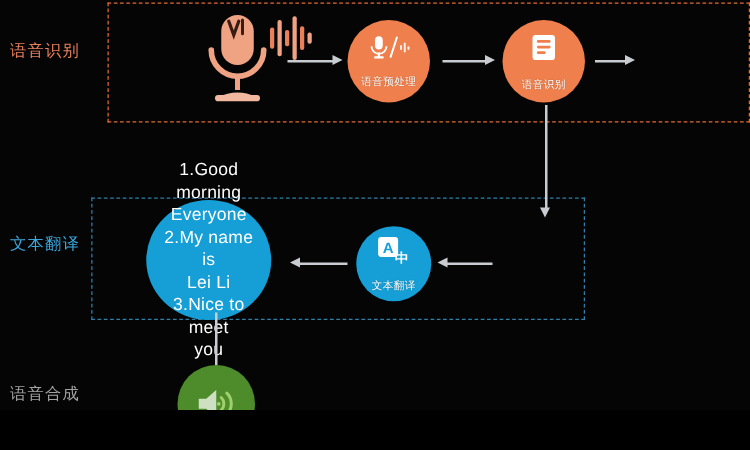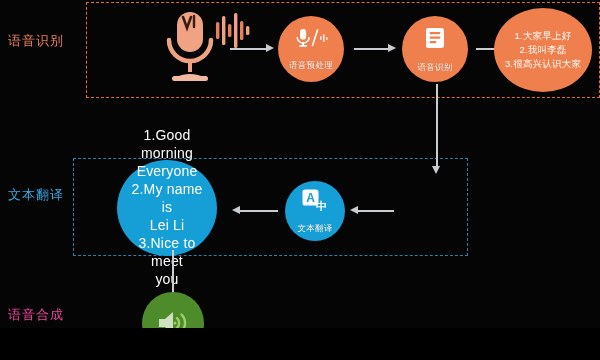--- a/index.html
+++ b/index.html
@@ -20,21 +20,21 @@
   
   .row-label {
     position: absolute;
     font-size: 13px;
     letter-spacing: 1px;
     white-space: nowrap;
     font-weight: 500;
   }
   #label-asr  { left: 8px;  top: 32px;  color: #e8805a; }
   #label-mt   { left: 8px;  top: 186px; color: #3aa6dd; }
-  #label-tts  { left: 8px;  top: 306px; color: #ec4899; }
+  #label-tts  { left: 8px;  top: 306px; color: #a3a3a3; }
 
   
   .group-box {
     position: absolute;
     box-sizing: border-box;
     background: transparent;
   }
   #box-asr {
     left: 86px; top: 2px; width: 514px; height: 96px;
     border: 1.5px dashed #e06a35;
@@ -191,25 +191,20 @@
       <rect x="5.5" y="15" width="7" height="2.2" rx="1.1" fill="#ef7f4c"></rect>
     </svg>
     <div class="node-caption">语音识别</div>
   </div>
 
   <div>
     <div class="arrow arrow-h" style="left:476px; top:48px; width:26px;"></div>
     <div class="arrow-head head-right" style="left:500px; top:43.5px;"></div>
   </div>
 
-  <div class="node node-orange" id="node-asr-result">
-    <div class="node-listtext cjk">1.大家早上好
-2.我叫李磊
-3.很高兴认识大家</div>
-  </div>
 
   <div>
     <div class="arrow arrow-v" style="left:436px; top:84px; height:84px;"></div>
     <div class="arrow-head head-down" style="left:432.2px; top:166px;"></div>
   </div>
 
 
   <div>
     <div class="arrow arrow-h" style="left:356px; top:210px; width:38px;"></div>
     <div class="arrow-head head-left" style="left:350px; top:205.5px;"></div>

